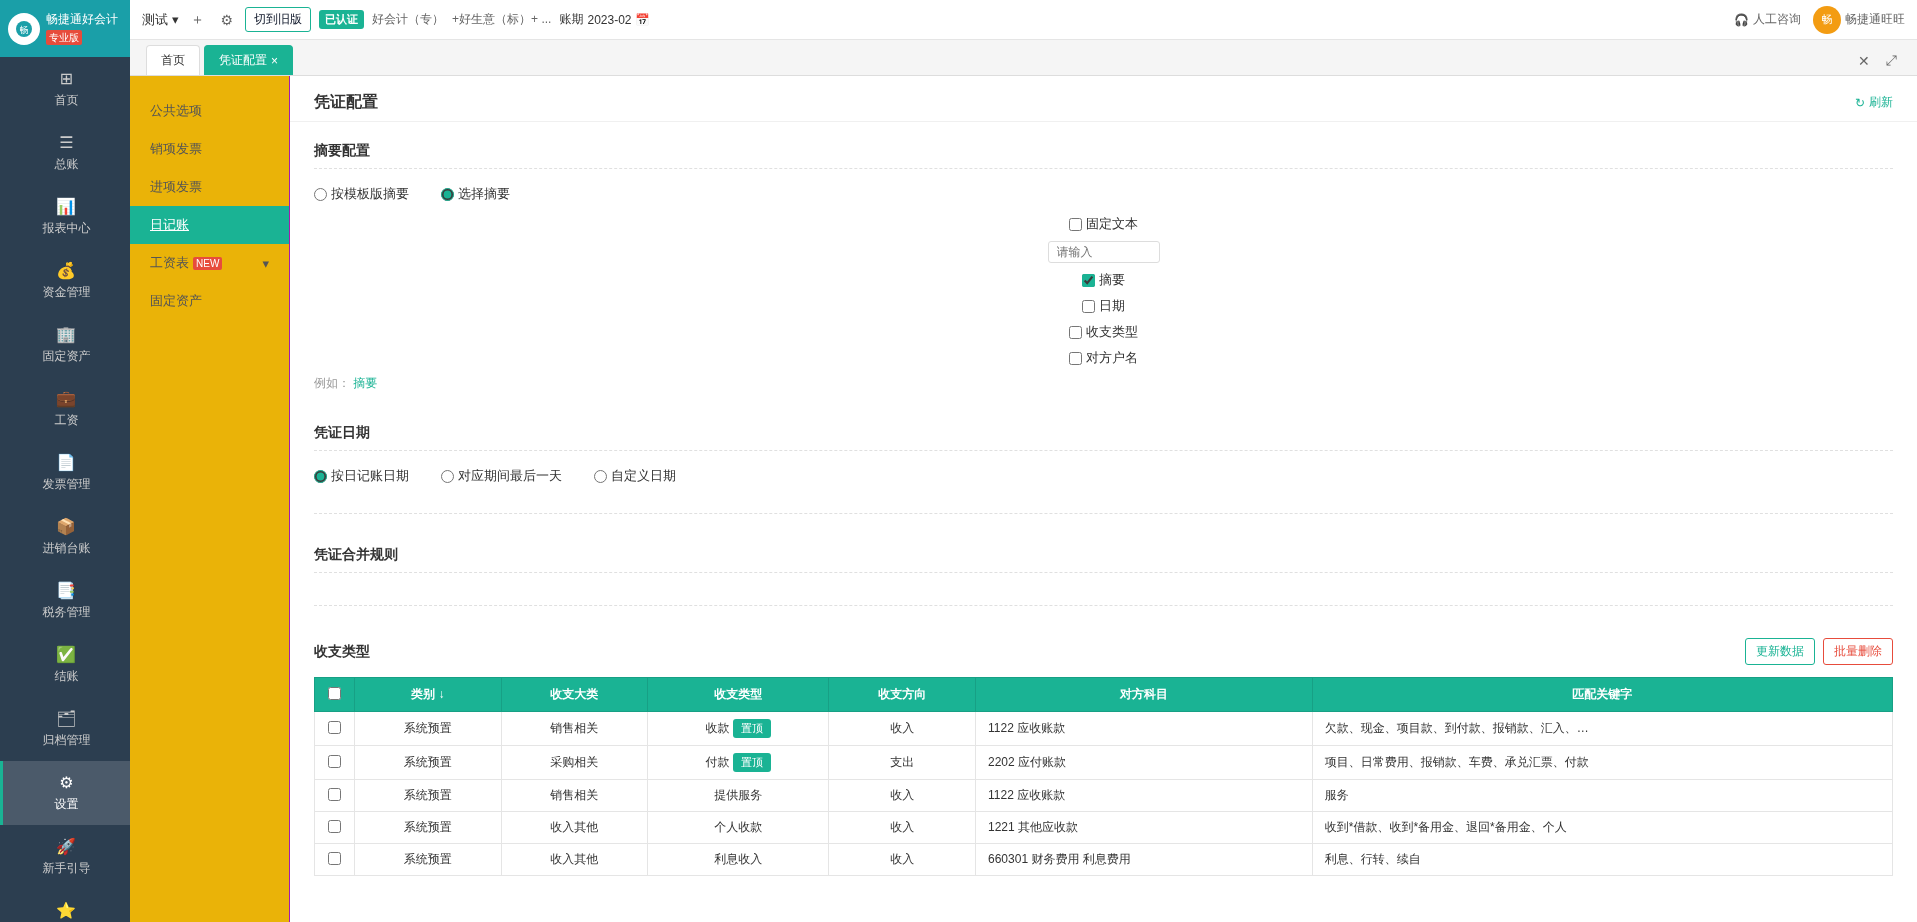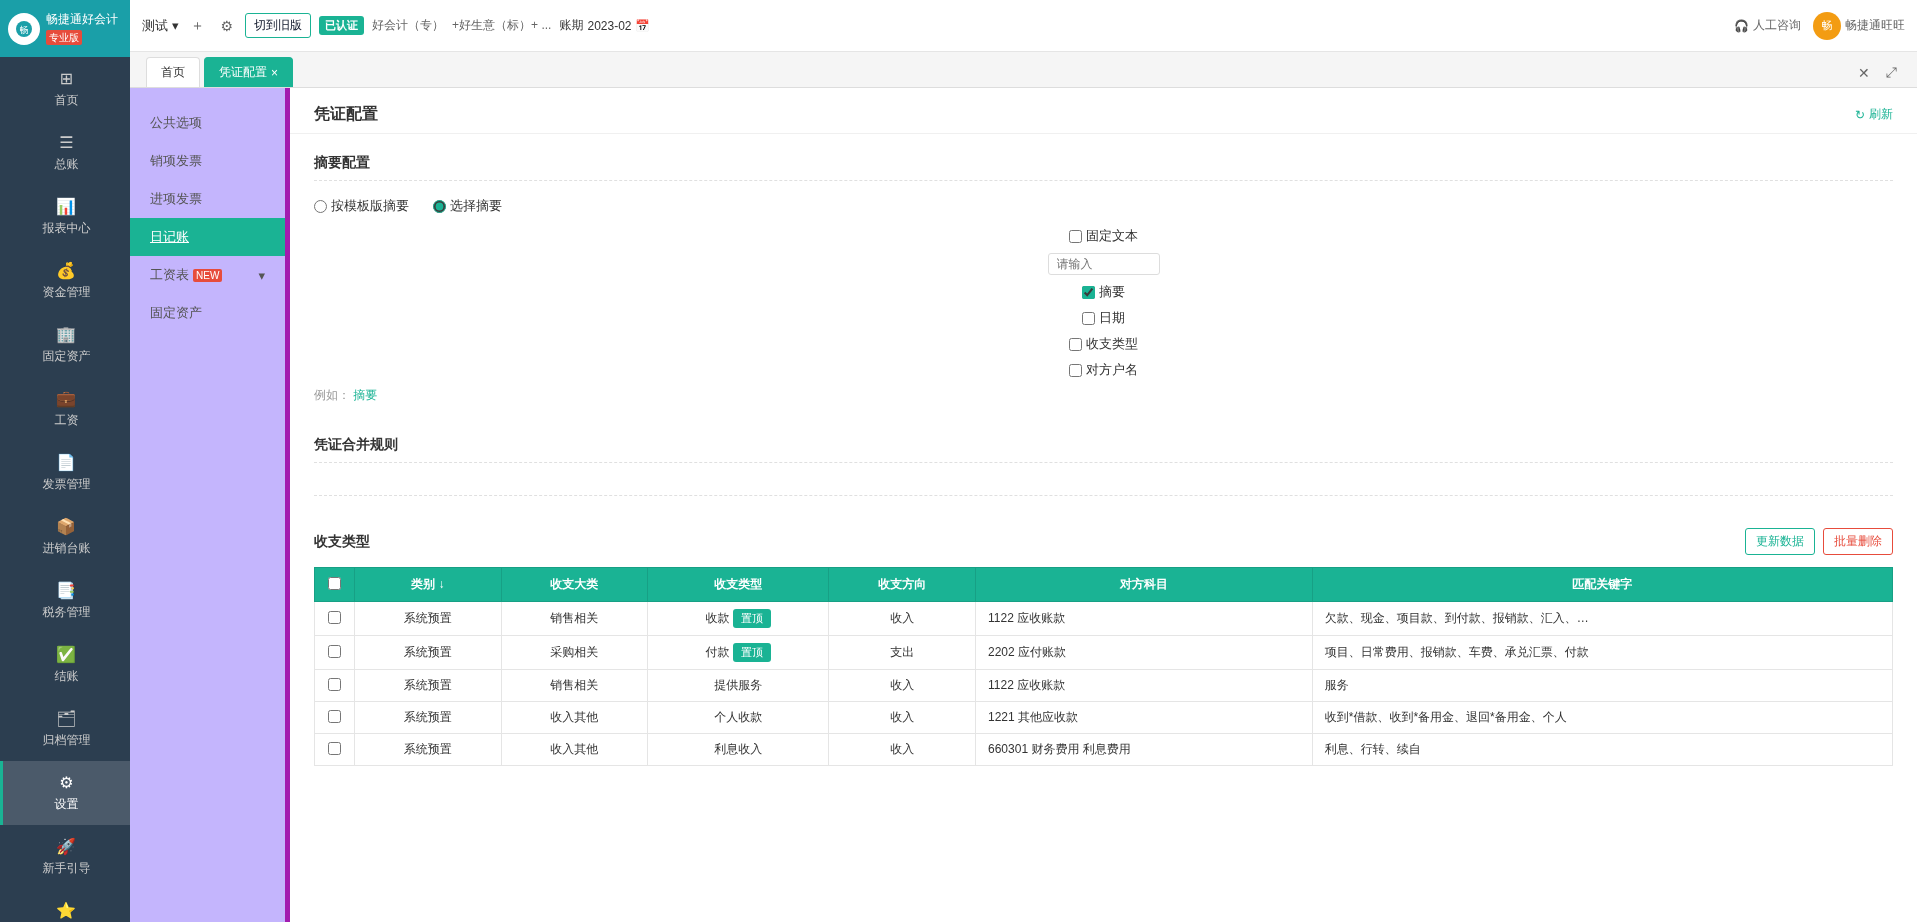--- a/index.html
+++ b/index.html
@@ -13,21 +13,21 @@
     .sidebar-logo-text { font-size: 12px; color: #fff; line-height: 1.3; }
     .sidebar-logo-text .sub { font-size: 10px; background: #e74c3c; color: #fff; padding: 1px 3px; border-radius: 2px; display: inline-block; margin-top: 2px; }
     .sidebar-item { display: flex; flex-direction: column; align-items: center; padding: 12px 8px; cursor: pointer; color: #ccc; font-size: 12px; gap: 4px; border-left: 3px solid transparent; }
     .sidebar-item.active { background: rgba(255,255,255,0.15); color: #fff; border-left-color: #1ab394; }
     .sidebar-item .icon { font-size: 16px; }
 
     
     .main-wrapper { flex: 1; display: flex; flex-direction: column; overflow: hidden; }
 
     
-    .topbar { background: #fff; height: 52px; display: flex; align-items: center; padding: 0 12px; border-bottom: 1px solid #e5e5e5; gap: 8px; flex-shrink: 0; }
+    .topbar { background: #fff; height: 40px; display: flex; align-items: center; padding: 0 12px; border-bottom: 1px solid #e5e5e5; gap: 8px; flex-shrink: 0; }
     .topbar-company { font-size: 13px; color: #333; cursor: pointer; display: flex; align-items: center; gap: 4px; }
     .topbar-btn { background: none; border: none; cursor: pointer; color: #666; font-size: 14px; padding: 2px 4px; }
     .topbar-switch-btn { border: 1px solid #1ab394; color: #0f172a; background: #fff; padding: 3px 8px; border-radius: 3px; cursor: pointer; font-size: 12px; }
     .topbar-badge { background: #1ab394; color: #fff; padding: 2px 6px; border-radius: 3px; font-size: 11px; font-weight: bold; }
     .topbar-tag { color: #666; font-size: 12px; }
     .topbar-period { color: #333; font-size: 12px; display: flex; align-items: center; gap: 4px; }
     .topbar-right { margin-left: auto; display: flex; align-items: center; gap: 12px; }
     .topbar-right-item { display: flex; align-items: center; gap: 4px; cursor: pointer; color: #666; font-size: 12px; }
     .avatar { width: 28px; height: 28px; background: #f39c12; border-radius: 50%; display: flex; align-items: center; justify-content: center; color: #fff; font-size: 11px; }
 
@@ -35,41 +35,41 @@
     .tabbar { background: #f5f5f5; height: 36px; display: flex; align-items: flex-end; padding: 0 16px; border-bottom: 1px solid #ddd; flex-shrink: 0; }
     .tab-item { padding: 6px 14px; background: #e0e0e0; border: 1px solid #ccc; border-bottom: none; border-radius: 4px 4px 0 0; cursor: pointer; font-size: 12px; color: #666; margin-right: 4px; display: flex; align-items: center; gap: 4px; }
     .tab-item.home { background: #fff; border-color: #ddd; color: #333; }
     .tab-item.active { background: #1ab394; color: #fff; border-color: #1ab394; }
     .tab-close { cursor: pointer; color: inherit; font-size: 12px; }
 
     
     .content-area { flex: 1; display: flex; overflow: hidden; background: #f0f2f5; }
 
     
-    .left-nav { width: 160px; background: #c4b5fd; border-right: 5px solid #a21caf; padding: 16px 0; flex-shrink: 0; }
+    .left-nav { width: 160px; background: #eab308; border-right: 1px solid #a21caf; padding: 16px 0; flex-shrink: 0; }
     .left-nav-item { padding: 10px 20px; cursor: pointer; font-size: 13px; color: #555; }
     .left-nav-item.active { background: #1ab394; color: #fff; text-decoration: underline; }
     .left-nav-item.has-new { display: flex; align-items: center; }
     .new-badge { background: #e74c3c; color: #fff; font-size: 10px; padding: 1px 3px; border-radius: 2px; }
     .left-nav-expandable { display: flex; align-items: center; justify-content: space-between; }
 
     
     .right-content { flex: 1; overflow-y: auto; background: #fff; margin: 0; padding: 0; }
 
     
     .page-header { padding: 16px 24px 8px; display: flex; align-items: center; justify-content: space-between; border-bottom: 1px solid #f0f0f0; background: #fff; }
     .page-title { font-size: 16px; font-weight: bold; color: #333; }
     .refresh-btn { color: #1ab394; cursor: pointer; font-size: 12px; display: flex; align-items: center; gap: 4px; }
 
     
     .config-body { padding: 20px 24px; }
     .section { margin-bottom: 32px; }
     .section-title { font-size: 14px; font-weight: bold; color: #333; margin-bottom: 16px; padding-bottom: 8px; border-bottom: 1px dashed #e0e0e0; }
 
-    .radio-group { display: flex; gap: 24px; align-items: center; margin-bottom: 12px; }
+    .radio-group { display: flex; gap: 32px; align-items: center; margin-bottom: 12px; }
     .radio-item { display: flex; align-items: center; gap: 4px; cursor: pointer; }
     .radio-item input[type="radio"] { accent-color: #1ab394; cursor: pointer; }
 
     .checkbox-row { display: flex; align-items: center; gap: 8px; margin-bottom: 8px; flex-direction: column; }
     .checkbox-item { display: flex; align-items: center; gap: 4px; cursor: pointer; }
     .checkbox-item input[type="checkbox"] { accent-color: #1ab394; cursor: pointer; }
     .fixed-text-input { border: 1px solid #ddd; padding: 3px 8px; border-radius: 3px; font-size: 12px; color: #999; width: 112px; }
     .example-text { color: #1ab394; font-size: 12px; margin-top: 4px; }
     .example-label { color: #999; }
 
@@ -290,20 +290,37 @@
               <input type="checkbox" class="table-checkbox" style="">
               <span>对方户名</span>
             </label>
           </div>
           <div class="example-text">
             <span class="example-label">例如：</span>
             <span>摘要</span>
           </div>
         </div>
 
+        <div class="section voucher-date-section">
+          <div class="section-title">凭证日期</div>
+          <div class="radio-group">
+            <label class="radio-item">
+              <input type="radio" name="voucher_date" checked="" style="">
+              <span>按日记账日期</span>
+            </label>
+            <label class="radio-item">
+              <input type="radio" name="voucher_date" style="">
+              <span>对应期间最后一天</span>
+            </label>
+            <label class="radio-item">
+              <input type="radio" name="voucher_date" style="">
+              <span>自定义日期</span>
+            </label>
+          </div>
+        </div>
 
         <div class="section merge-section">
           <div class="section-title">凭证合并规则</div>
         </div>
 
         <div class="section income-section">
           <div class="income-header">
             <div class="income-title">收支类型</div>
             <div class="income-actions">
               <button class="btn-outline">更新数据</button>

